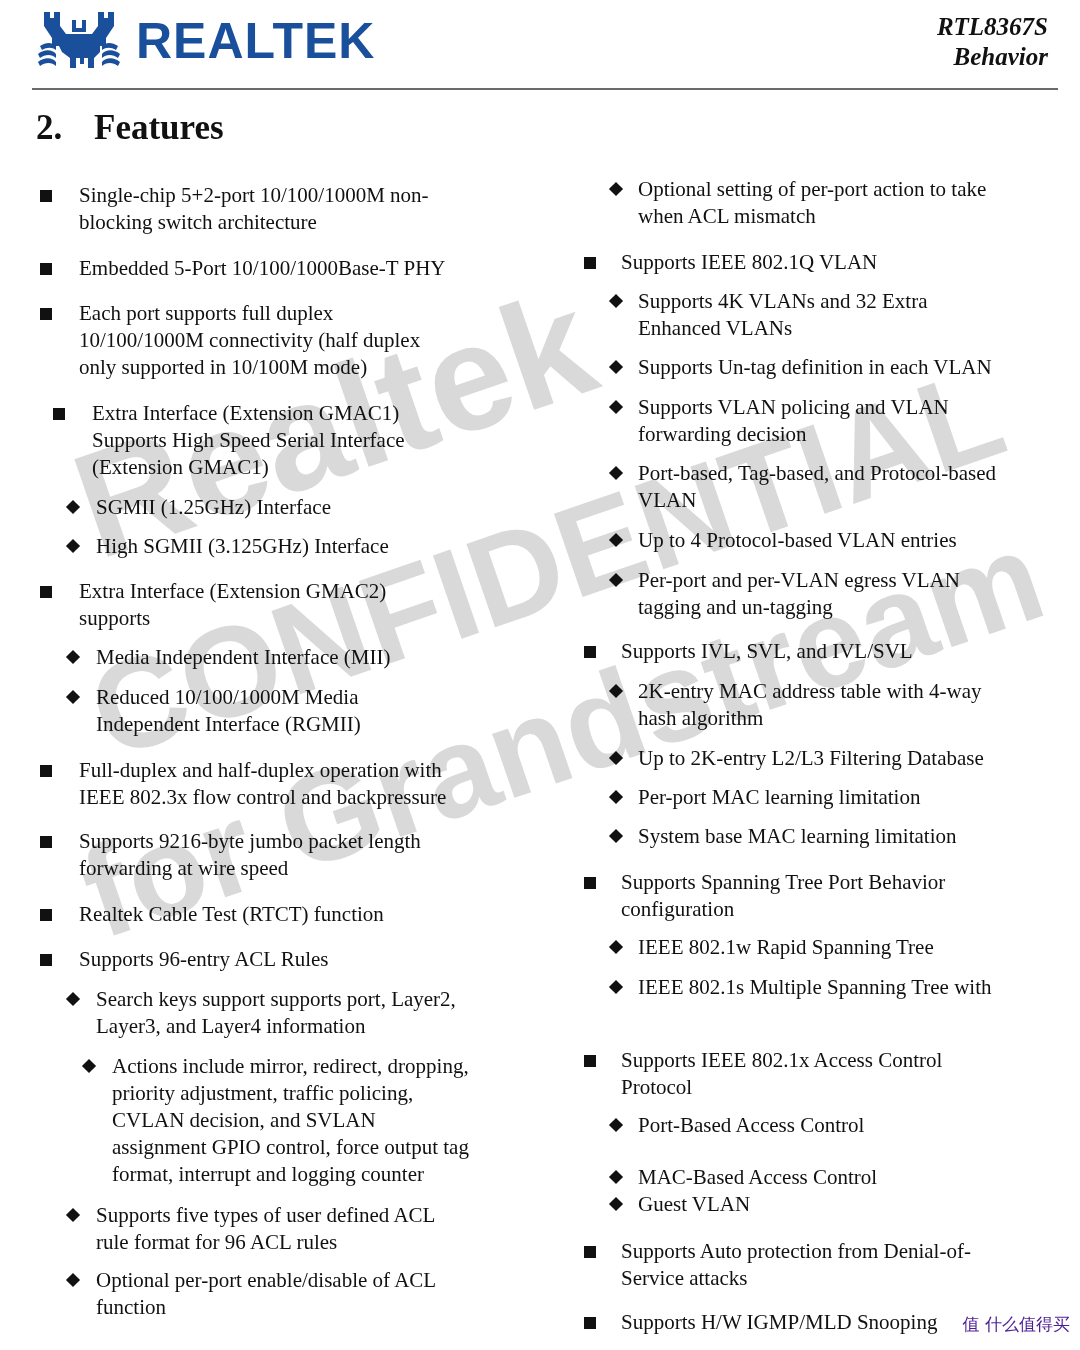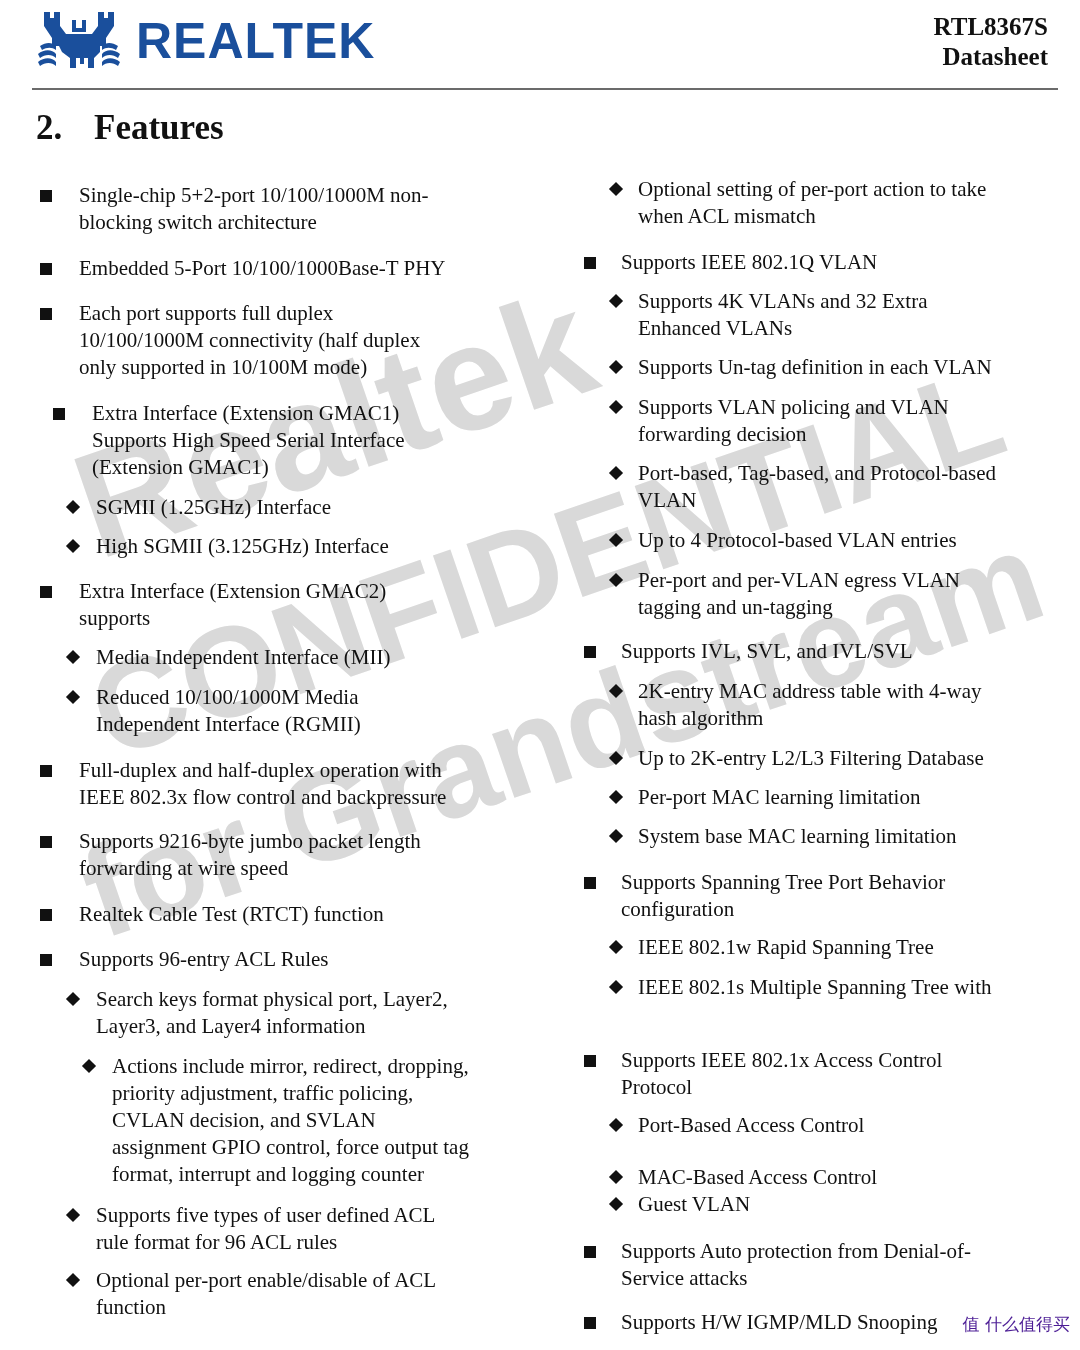--- a/index.html
+++ b/index.html
@@ -10,21 +10,21 @@
       color: #111111;
     }
     .header { position: absolute; left: 0; top: 0; width: 1080px; height: 92px; }
     .logo { position: absolute; left: 36px; top: 10px; display: flex; align-items: center; }
     .logo svg { width: 86px; height: 62px; }
     .logo-text {
       font-family: "Liberation Sans", "DejaVu Sans", sans-serif;
       font-weight: bold; color: #1a4f9c; font-size: 50px; letter-spacing: 1px;
       margin-left: 14px; line-height: 1;
     }
-    .doc-meta { position: absolute; right: 32px; top: 12px; text-align: right; font-weight: bold; font-size: 25px; line-height: 30px; }
+    .doc-meta { position: absolute; right: 32px; top: 12px; text-align: right; font-weight: bold; font-size: 25px; line-height: 30px; font-style: italic; }
     .rule { position: absolute; left: 32px; right: 22px; top: 88px; height: 2px; background: #6b6b6b; }
     .section-title { position: absolute; left: 36px; top: 108px; font-weight: bold; font-size: 35px; }
     .section-title .num { display: inline-block; width: 58px; }
 
     .watermark { position: absolute; pointer-events: none; color: #d9d9d9;
       font-family: "Liberation Sans", "DejaVu Sans", sans-serif; font-weight: bold;
       transform-origin: left bottom; white-space: nowrap; z-index: 0; }
     .wm1 { left: 110px; top: 420px; font-size: 150px; transform: rotate(-19deg); }
     .wm2 { left: 120px; top: 640px; font-size: 128px; transform: rotate(-19deg); }
     .wm3 { left: 112px; top: 820px; font-size: 128px; transform: rotate(-19deg); }
@@ -55,21 +55,21 @@
         <rect x="36" y="18" width="14" height="4"></rect>
         <path d="M22 34h42v8l-6 6v10h-6V48h-4v6h-4v-6h-4v10h-6V48l-8-6z"></path>
         <path d="M4 36c6-4 12-4 16 0v4c-4-3-9-3-14 0zM2 44c6-5 14-5 18 0v4c-4-4-11-4-16 0zM2 52c6-5 14-5 18 0v4c-4-4-11-4-16 0z"></path>
         <path d="M82 36c-6-4-12-4-16 0v4c4-3 9-3 14 0zM84 44c-6-5-14-5-18 0v4c4-4 11-4 16 0zM84 52c-6-5-14-5-18 0v4c4-4 11-4 16 0z"></path>
       </g>
     </svg>
     <span class="logo-text">REALTEK</span>
   </div>
   <div class="doc-meta">
     <div>RTL8367S</div>
-    <div>Datasheet</div>
+    <div>Behavior</div>
   </div>
   <div class="rule"></div>
 </div>
 
 <div class="section-title">
   <span class="num">2.</span><span>Features</span>
 </div>
 
 <div class="watermark wm1">Realtek</div>
 <div class="watermark wm2">CONFIDENTIAL</div>
@@ -132,21 +132,21 @@
     <div class="item lvl1" style="position: absolute; top: 731px; left: 0px; right: 0px;">
       <span class="bullet-sq"></span>
       <div>Realtek Cable Test (RTCT) function</div>
     </div>
     <div class="item lvl1" style="position: absolute; top: 776px; left: 0px; right: 0px;">
       <span class="bullet-sq"></span>
       <div>Supports 96-entry ACL Rules</div>
     </div>
     <div class="item lvl2" style="position: absolute; top: 816px; left: 0px; right: 0px;">
       <span class="bullet-dm"></span>
-      <div>Search keys format physical port, Layer2,</div>
+      <div>Search keys support supports port, Layer2,</div>
       <div>Layer3, and Layer4 information</div>
     </div>
     <div class="item lvl2" style="position: absolute; top: 883px; left: 16px; right: 0px;">
       <span class="bullet-dm"></span>
       <div>Actions include mirror, redirect, dropping,</div>
       <div>priority adjustment, traffic policing,</div>
       <div>CVLAN decision, and SVLAN</div>
       <div>assignment GPIO control, force output tag</div>
       <div>format, interrupt and logging counter</div>
     </div>

